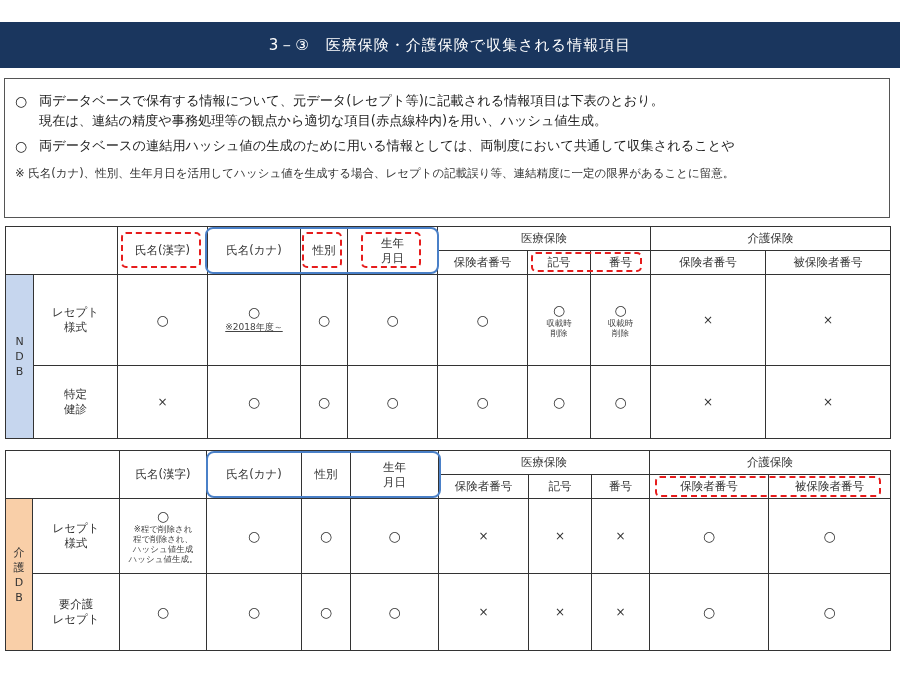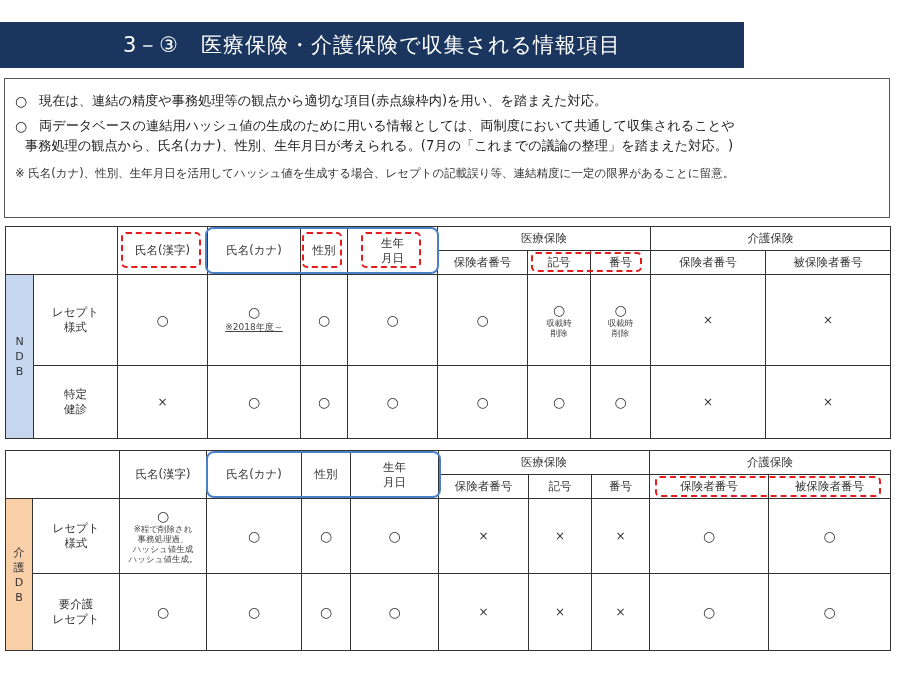--- a/index.html
+++ b/index.html
@@ -1,23 +1,23 @@
 <!DOCTYPE html>
 <html><head>
 <meta charset="utf-8">
 <style>
   * { box-sizing: border-box; margin: 0; padding: 0; }
   html, body { width: 900px; height: 675px; background: #ffffff; overflow: hidden; }
   body { font-family: "DejaVu Sans", "Liberation Sans", sans-serif; color: #333; position: relative; }
 
   .title-bar {
-    position: absolute; left: 0; top: 22px; width: 744px; height: 46px;
+    position: absolute; left: 0; top: 22px; width: 900px; height: 46px;
     background: #1a365e; color: #fff;
     display: flex; align-items: center; justify-content: center;
-    font-size: 21px; letter-spacing: 1px;
+    font-size: 15px; letter-spacing: 1px;
   }
 
   .note-box {
     position: absolute; left: 4px; top: 78px; width: 886px; height: 140px;
     border: 1.5px solid #555; padding: 12px 10px 0 10px;
     font-size: 13.2px; line-height: 20px; color: #222;
   }
   .note-item { display: flex; }
   .note-item .bullet { width: 24px; flex: none; font-size: 14px; }
   .note-item .text { flex: 1; }
@@ -53,28 +53,28 @@
 </style>
 </head>
 <body>
 
 <div class="title-bar">3－③　医療保険・介護保険で収集される情報項目</div>
 
 <div class="note-box">
   <div class="note-item">
     <span class="bullet">○</span>
     <div class="text">
-      <div>現在は、連結の精度や事務処理等の観点から適切な項目(赤点線枠内)を用い、を踏まえた対応。</div>
+      <div>両データベースで保有する情報について、元データ(レセプト等)に記載される情報項目は下表のとおり。</div>
+      <div>現在は、連結の精度や事務処理等の観点から適切な項目(赤点線枠内)を用い、ハッシュ値生成。</div>
     </div>
   </div>
   <div class="note-item">
     <span class="bullet">○</span>
     <div class="text">
       <div>両データベースの連結用ハッシュ値の生成のために用いる情報としては、両制度において共通して収集されることや</div>
-      <div style="margin-left:-14px">事務処理の観点から、氏名(カナ)、性別、生年月日が考えられる。(7月の「これまでの議論の整理」を踏まえた対応。)</div>
     </div>
   </div>
   <div class="note-foot">※ 氏名(カナ)、性別、生年月日を活用してハッシュ値を生成する場合、レセプトの記載誤り等、連結精度に一定の限界があることに留意。</div>
 </div>
 
 <table class="grid" id="t1">
   <colgroup>
     <col style="width:28px">
       <col style="width:84px">
       <col style="width:90px">
@@ -203,21 +203,21 @@
       <div>D</div>
       <div>B</div>
     </td>
     <td>
           <div>レセプト</div>
           <div>様式</div>
         </td>
     <td>
       <div class="mark">○</div>
       <div class="small">※程で削除され</div>
-      <div class="small">事務処理過、</div>
+      <div class="small">程で削除され、</div>
       <div class="small">ハッシュ値生成</div>
       <div class="small">ハッシュ値生成。</div>
     </td>
     <td class="mark">○</td>
     <td class="mark">○</td>
     <td class="mark">○</td>
     <td class="mark-x">×</td>
     <td class="mark-x">×</td>
     <td class="mark-x">×</td>
     <td class="mark">○</td>

